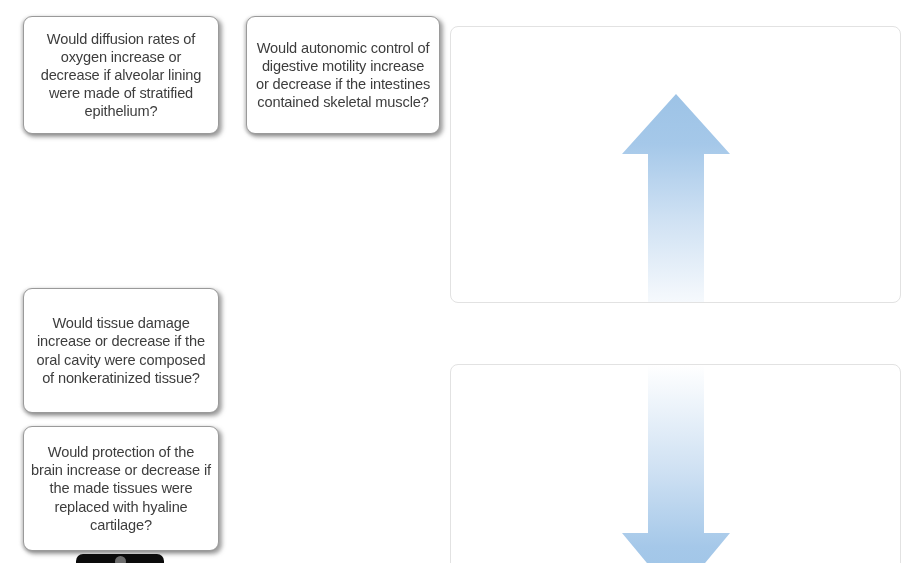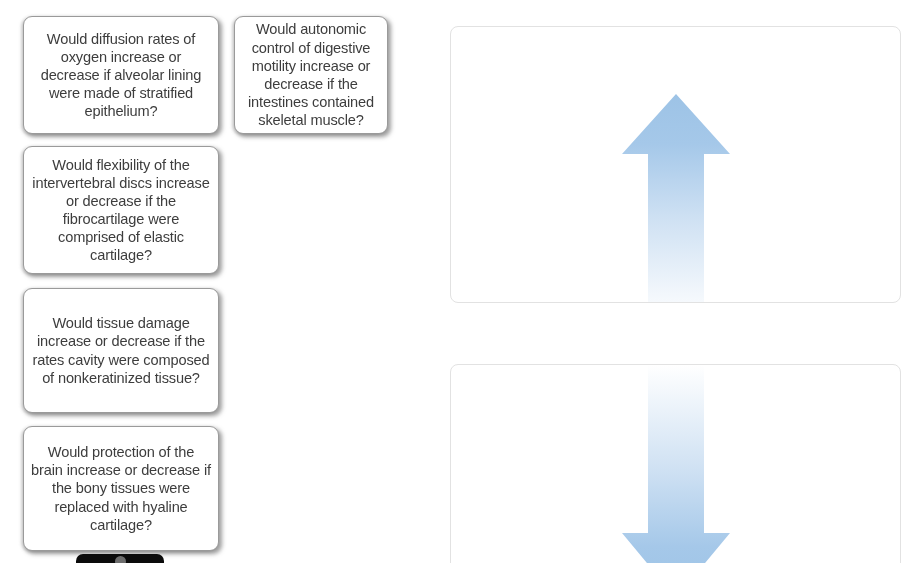--- a/index.html
+++ b/index.html
@@ -43,21 +43,21 @@
     font-size: 14.6px;
     line-height: 18.1px;
     color: #3d3d3d;
     text-align: center;
     white-space: pre-wrap;
     letter-spacing: -0.15px;
   }
 
   
   .col-a { left: 23px;  width: 196px; }
-  .col-b { left: 234px; width: 154px; align-items: flex-end; }
+  .col-b { left: 246px; width: 194px; }
 
   
   .row-1 { top: 16px;  height: 118px; }
   .row-2 { top: 146px; height: 128px; }
   .row-3 { top: 288px; height: 125px; }
   .row-4 { top: 426px; height: 125px; }
 
   
   #bottom-popup {
     position: absolute;
@@ -147,32 +147,29 @@
 <div id="card-grid">
 
   <div class="q-card col-a row-1">
     <span class="q-text">Would diffusion rates of oxygen increase or decrease if alveolar lining were made of stratified epithelium?</span>
   </div>
 
   <div class="q-card col-b row-1">
     <span class="q-text">Would autonomic control of digestive motility increase or decrease if the intestines contained skeletal muscle?</span>
   </div>
 
-  <div class="q-card col-a row-2">
-    <span class="q-text">Would flexibility of the intervertebral discs increase or decrease if the fibrocartilage were comprised of elastic cartilage?</span>
-  </div>
 
 
   <div class="q-card col-a row-3">
-    <span class="q-text">Would tissue damage increase or decrease if the rates cavity were composed of nonkeratinized tissue?</span>
+    <span class="q-text">Would tissue damage increase or decrease if the oral cavity were composed of nonkeratinized tissue?</span>
   </div>
 
 
   <div class="q-card col-a row-4">
-    <span class="q-text">Would protection of the brain increase or decrease if the bony tissues were replaced with hyaline cartilage?</span>
+    <span class="q-text">Would protection of the brain increase or decrease if the made tissues were replaced with hyaline cartilage?</span>
   </div>
 
 
 </div>
 
 <div id="bottom-popup">
   <span class="popup-dot"></span>
 </div>
 
 <div id="right-side">

